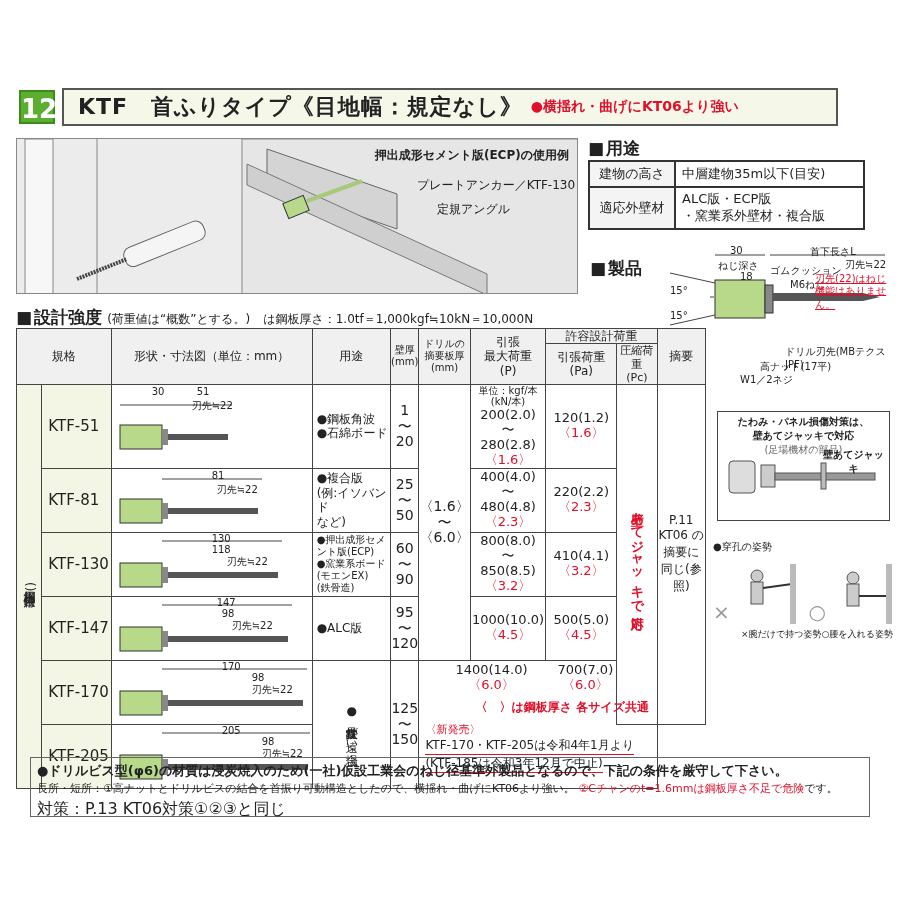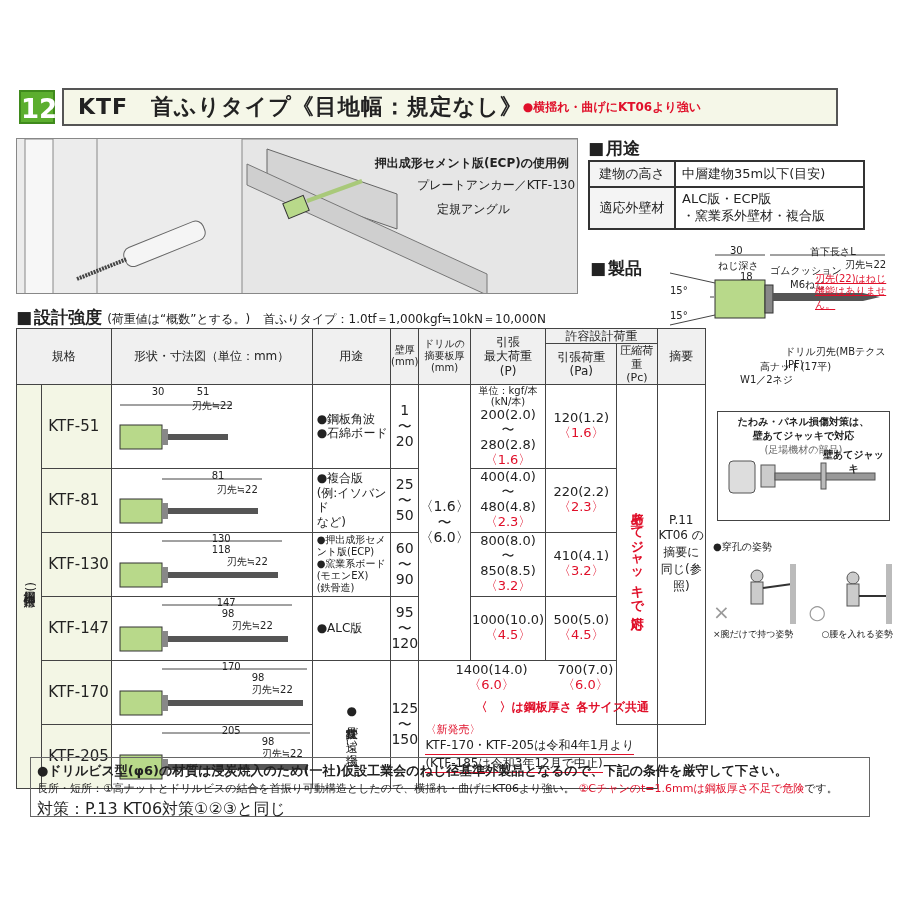--- a/index.html
+++ b/index.html
@@ -1,23 +1,23 @@
 <!DOCTYPE html>
 <html><head>
 <meta charset="utf-8">
 <style>
   * { box-sizing: border-box; margin: 0; padding: 0; }
   body { width: 900px; height: 900px; background: #fff; font-family: "DejaVu Sans", sans-serif; color: #222; position: relative; overflow: hidden; }
   .abs { position: absolute; }
   .hdr-num { left: 19px; top: 90px; width: 36px; height: 34px; background: #5cae2e; color: #fff; font-size: 26px; font-weight: bold; text-align: center; line-height: 34px; border: 2px solid #3f8a1c; }
   .hdr-box { left: 62px; top: 88px; width: 776px; height: 38px; background: #f5f7e8; border: 2px solid #555; display: flex; align-items: center; padding-left: 14px; }
   .hdr-title { font-size: 22px; font-weight: bold; color: #222; letter-spacing: 1px; }
-  .hdr-note { font-size: 12px; color: #e0102a; font-weight: bold; margin-left: 0; }
+  .hdr-note { font-size: 14px; color: #e0102a; font-weight: bold; margin-left: 8px; }
   .photo { left: 16px; top: 138px; width: 562px; height: 156px; border: 1px solid #888; background: #ececec; overflow: hidden; }
-  .photo-cap { right: 8px; top: 16px; font-size: 12px; font-weight: bold; color: #222; }
+  .photo-cap { right: 8px; top: 8px; font-size: 12px; font-weight: bold; color: #222; }
   .photo-lbl { font-size: 12px; color: #222; }
   .sec-title { font-size: 17px; font-weight: bold; color: #222; }
   .sec-title::before { content: "■"; margin-right: 2px; }
   table { border-collapse: collapse; }
   .use-tbl { left: 588px; top: 160px; width: 277px; font-size: 13px; }
   .use-tbl td { border: 2px solid #333; padding: 3px 6px; }
   .use-tbl td.k { background: #f4f4f4; text-align: center; width: 86px; }
   .main-tbl { left: 16px; top: 328px; width: 690px; font-size: 12px; }
   .main-tbl th, .main-tbl td { border: 1px solid #444; text-align: center; vertical-align: middle; }
   .main-tbl th { background: #f0f0f0; font-weight: normal; font-size: 12px; line-height: 1.2; }
@@ -102,21 +102,21 @@
   <div class="abs dim" style="left:0px;top:40px;">15°</div>
   <div class="abs dim" style="left:0px;top:65px;">15°</div>
   <div class="abs dim" style="left:115px;top:100px;">ドリル刃先(MBテクスJPF)</div>
   <div class="abs dim" style="left:90px;top:115px;">高ナット(17平)</div>
   <div class="abs dim" style="left:70px;top:128px;">W1／2ネジ</div>
 </div>
 
 <div class="abs" style="left:16px;top:306px;">
   <span class="sec-title">設計強度</span>
   <span style="font-size:12px;">(荷重値は“概数”とする。)</span>
-  <span style="font-size:12px;margin-left:8px;">首ふりタイプ：1.0tf＝1,000kgf≒10kN＝10,000N</span>
+  <span style="font-size:12px;margin-left:8px;">は鋼板厚さ：1.0tf＝1,000kgf≒10kN＝10,000N</span>
 </div>
 
 <table class="abs main-tbl">
   <tbody>
       <tr>
     <th colspan="2" rowspan="2" style="height:48px;">規格</th>
     <th rowspan="2" style="width:200px;">形状・寸法図（単位：mm）</th>
     <th rowspan="2" style="width:82px;">用途</th>
     <th rowspan="2" style="width:27px;white-space:pre-line;font-size:10px;">壁厚
 (mm)</th>
@@ -340,21 +340,21 @@
         <rect x="48" y="0" width="6" height="60" fill="#bbb"></rect>
       </svg>
     <span style="font-size:20px;color:#999;">○</span>
     <svg width="55" height="60">
         <circle cx="15" cy="14" r="6" fill="#ccc" stroke="#555"></circle>
         <rect x="9" y="20" width="12" height="22" fill="#ccc" stroke="#555"></rect>
         <line x1="21" y1="32" x2="48" y2="32" stroke="#333" stroke-width="2"></line>
         <rect x="48" y="0" width="6" height="60" fill="#bbb"></rect>
       </svg>
   </div>
-  <div style="display:flex;justify-content:space-between;margin-top:4px;">
+  <div style="display:flex;justify-content:space-between;margin-top:4px;margin-left:28px;">
     <span>×腕だけで持つ姿勢</span>
     <span>○腰を入れる姿勢</span>
   </div>
 </div>
 
 <div class="abs foot">
   <div class="b">●ドリルビス型(φ6)の材質は浸炭焼入のため(一社)仮設工業会のねじ径基準外製品となるので、下記の条件を厳守して下さい。</div>
   <div style="font-size:11px;">
     <span>長所・短所：①高ナットとドリルビスの結合を首振り可動構造としたので、横揺れ・曲げにKT06より強い。 </span><span class="red">②Cチャンのt=1.6mmは鋼板厚さ不足で危険</span><span>です。</span>
   </div>

